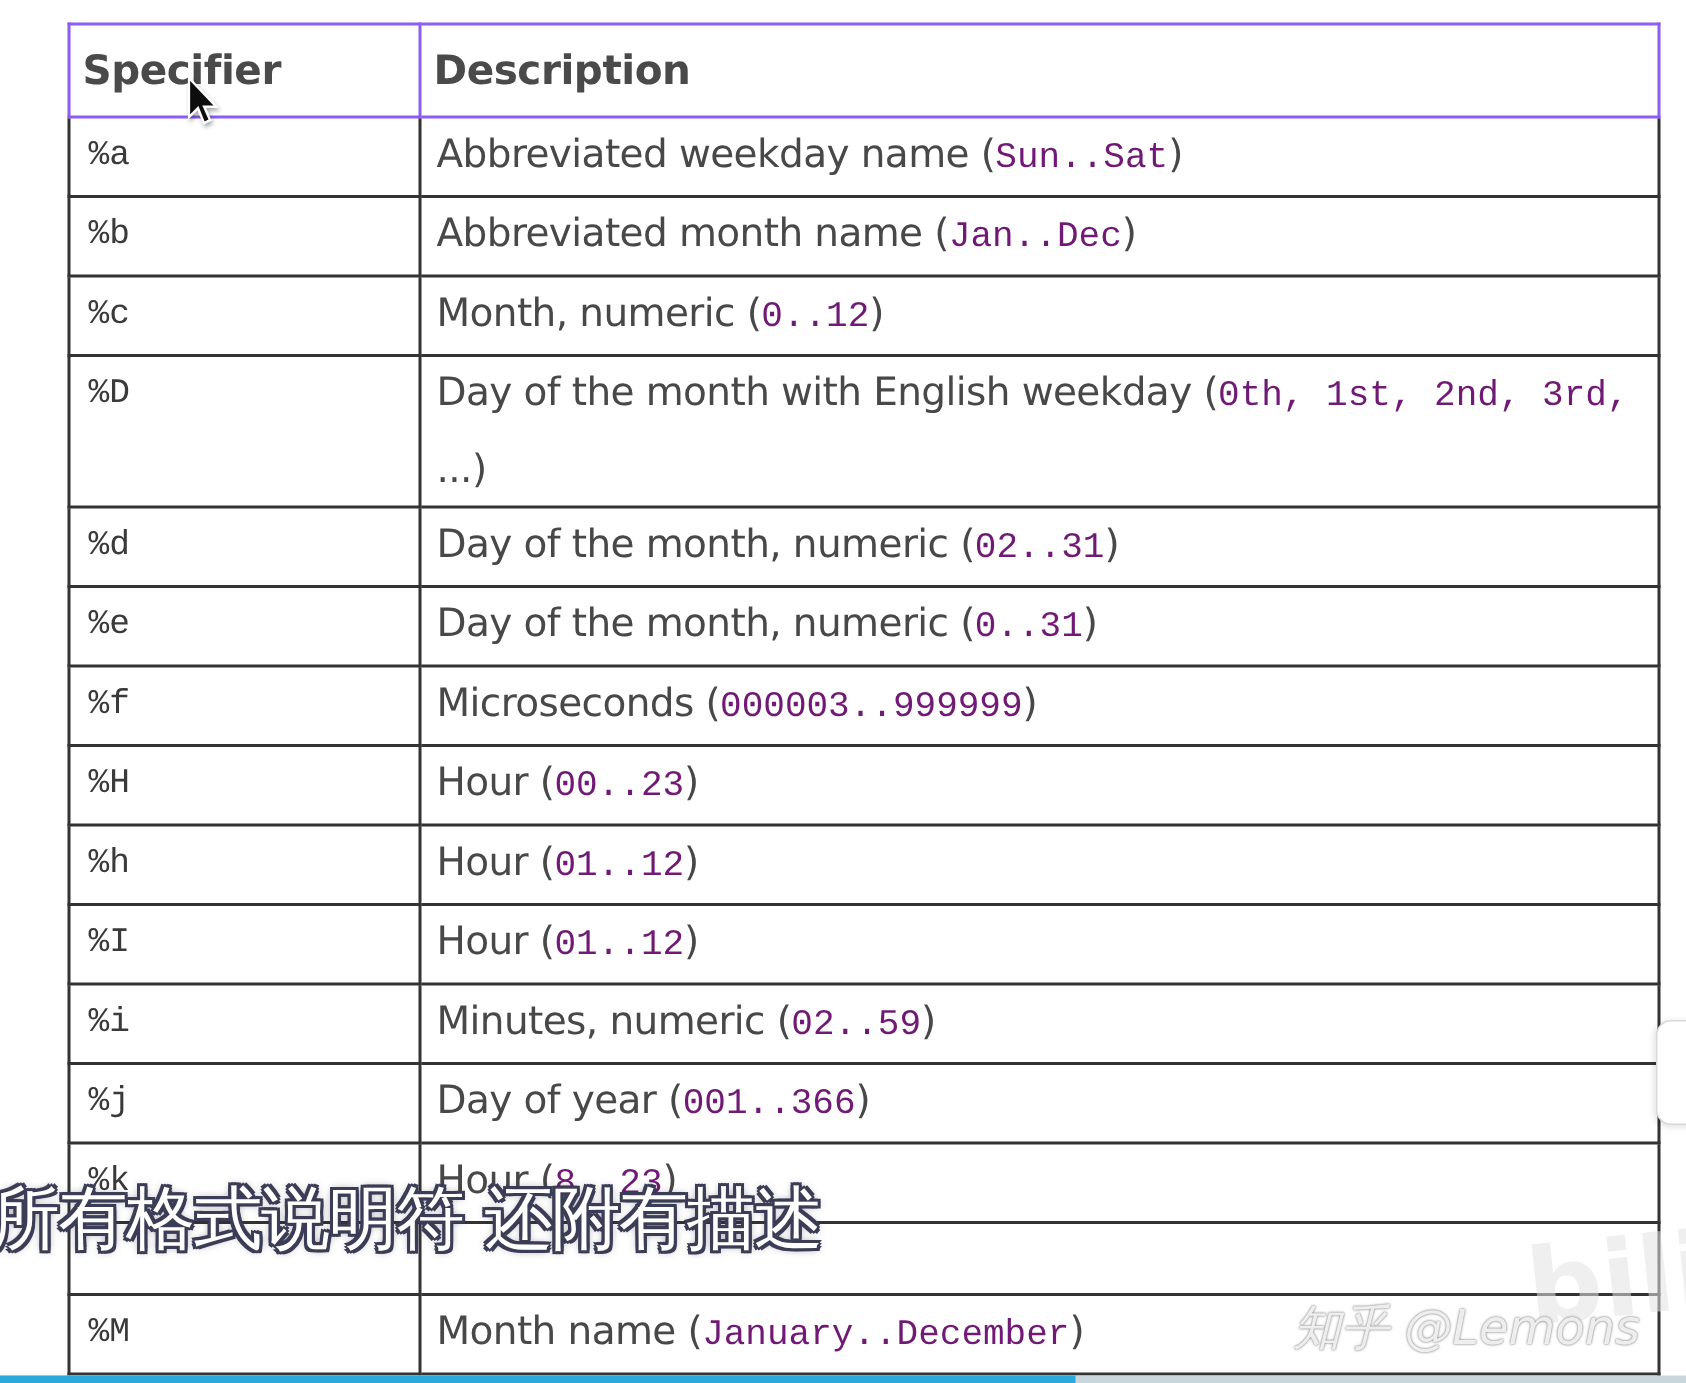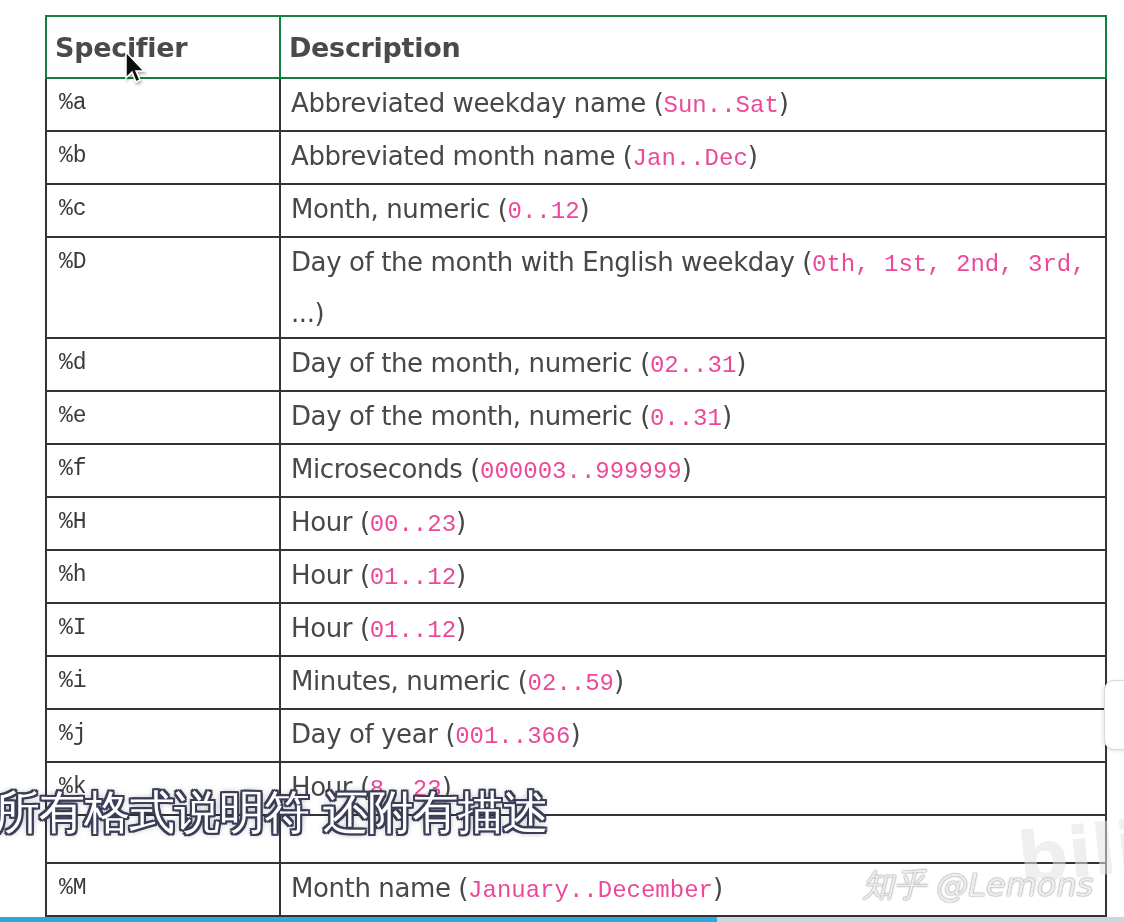--- a/index.html
+++ b/index.html
@@ -22,21 +22,21 @@
       width: 1060px;
     }
     table.spec-table {
       border-collapse: collapse;
       width: 1060px;
       table-layout: fixed;
     }
     table.spec-table col.c1 { width: 234px; }
     table.spec-table col.c2 { width: 826px; }
     table.spec-table th {
-      border: 2px solid #15803d;
+      border: 2px solid #8b5cf6;
       text-align: left;
       font-weight: bold;
       font-size: 27px;
       color: #4a4a4a;
       height: 60px;
       padding: 0 8px;
       vertical-align: middle;
       letter-spacing: -0.3px;
     }
     table.spec-table td {
@@ -53,21 +53,21 @@
       font-family: "Liberation Mono", "DejaVu Sans Mono", monospace;
       font-size: 23px;
       color: #3a3a3a;
       letter-spacing: 0;
       padding-left: 12px;
     }
     table.spec-table td.desc .mono {
       font-family: "Liberation Mono", "DejaVu Sans Mono", monospace;
       font-size: 24px;
       letter-spacing: 0;
-      color: #ec4899;
+      color: #701a75;
     }
     table.spec-table tr.tall td {
       height: 93px;
     }
     
     .cursor {
       position: absolute;
       left: 124px;
       top: 50px;
       width: 24px;

